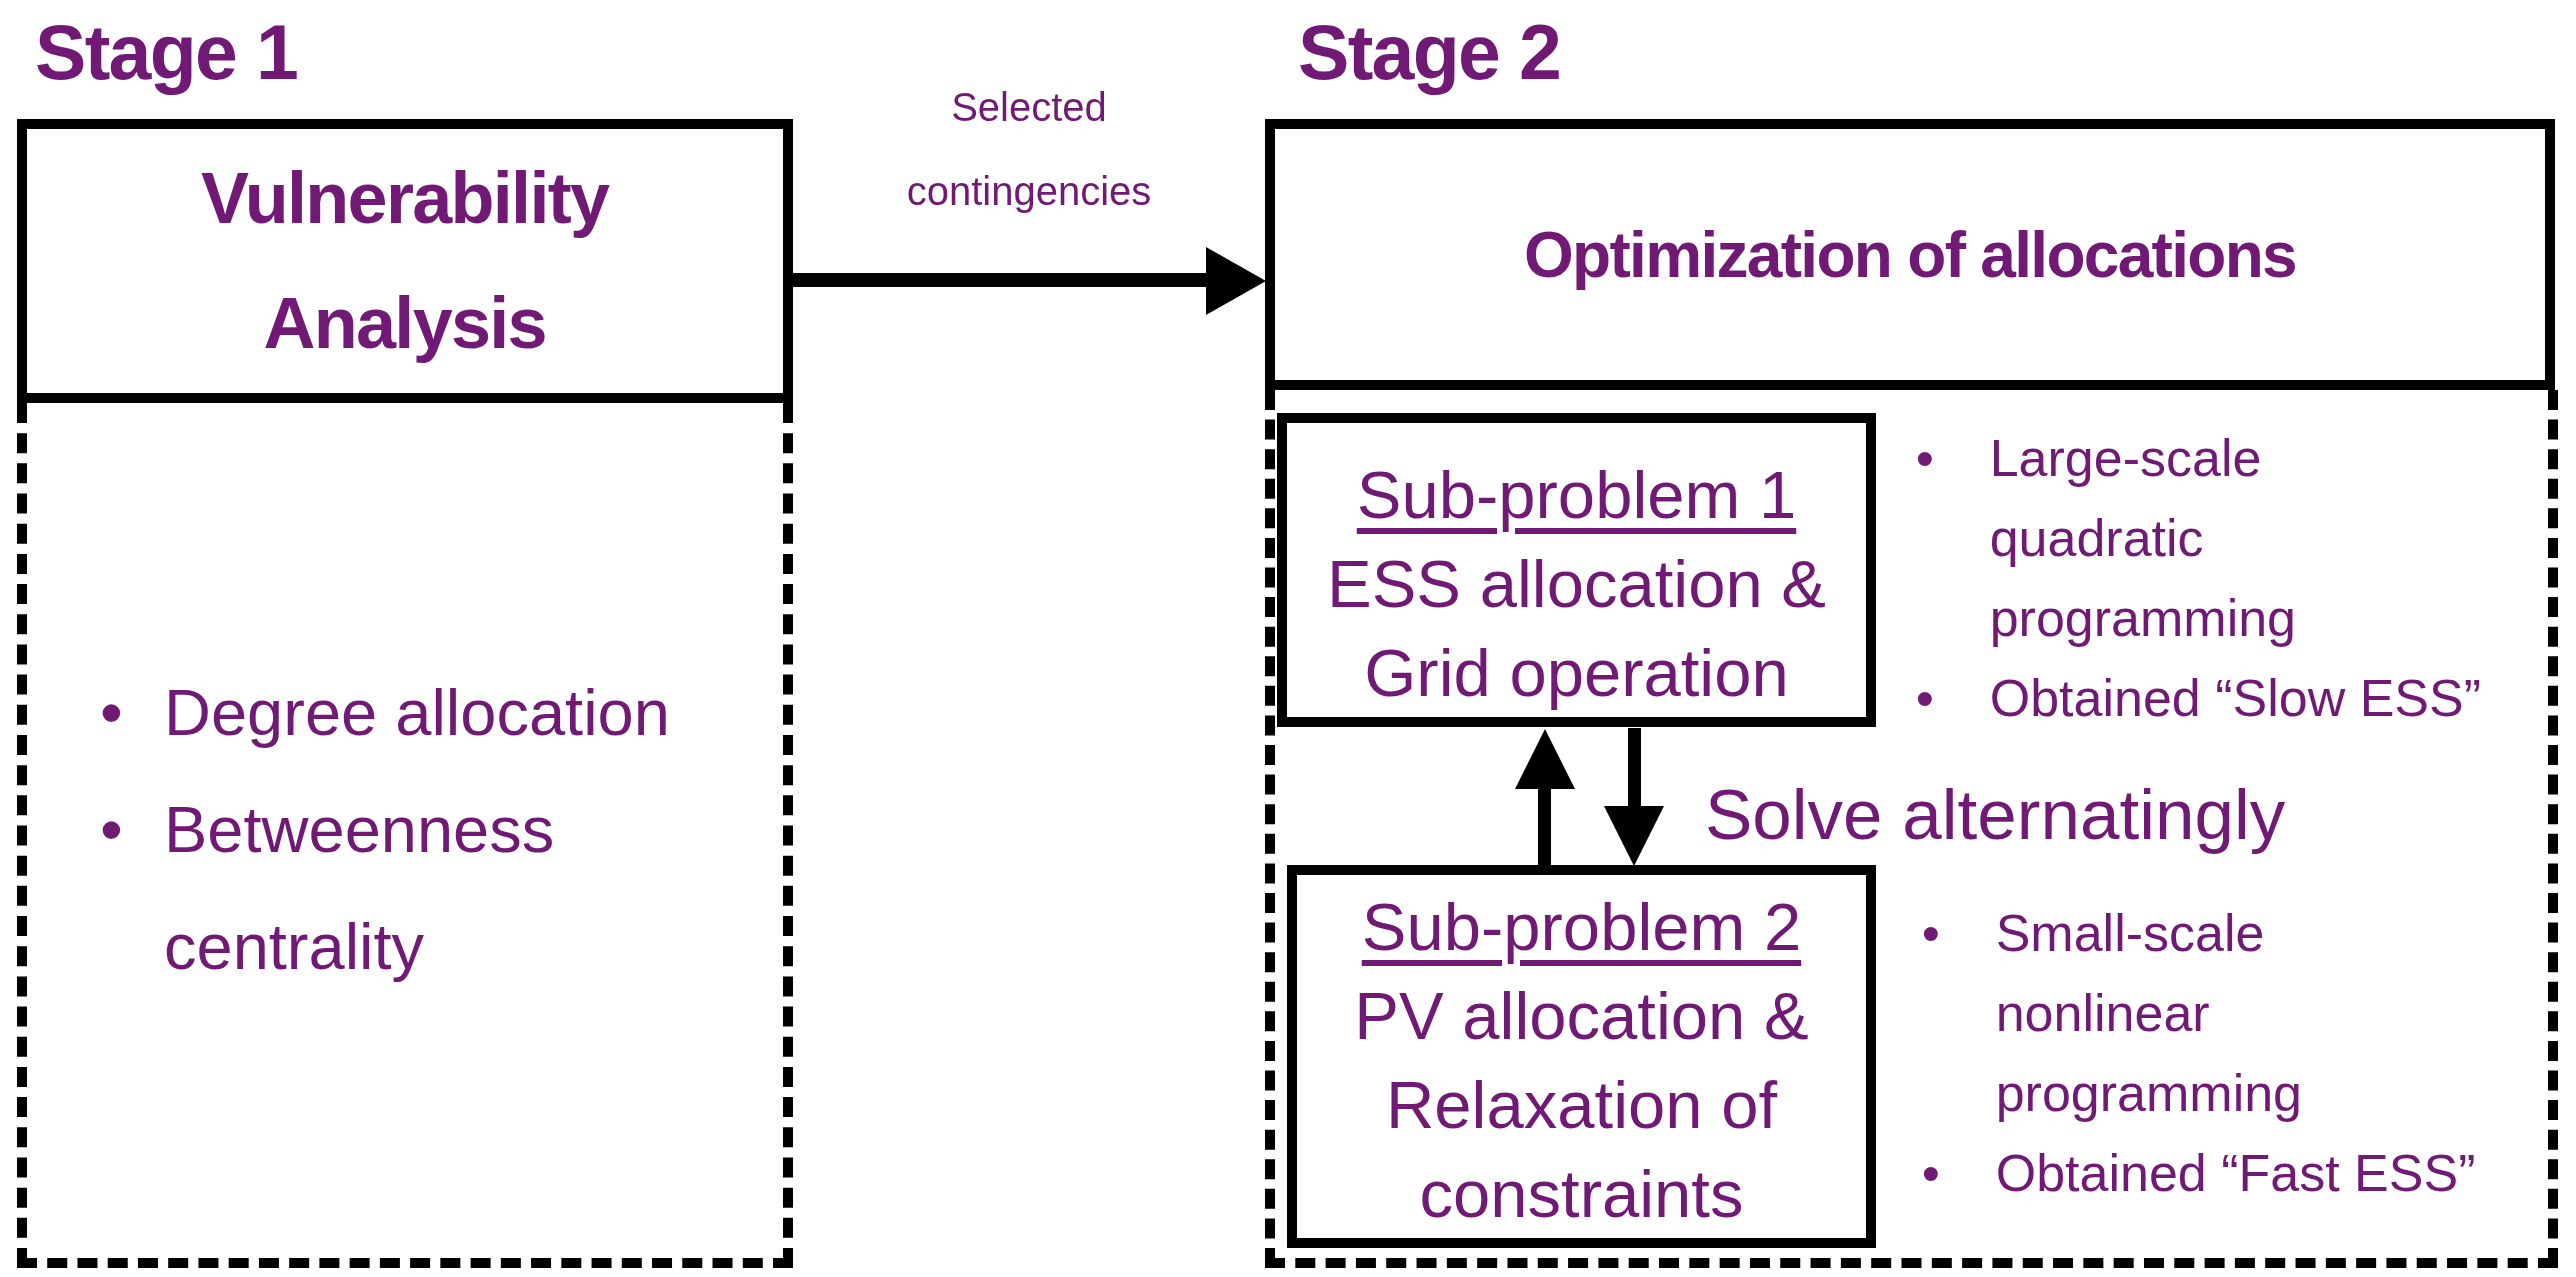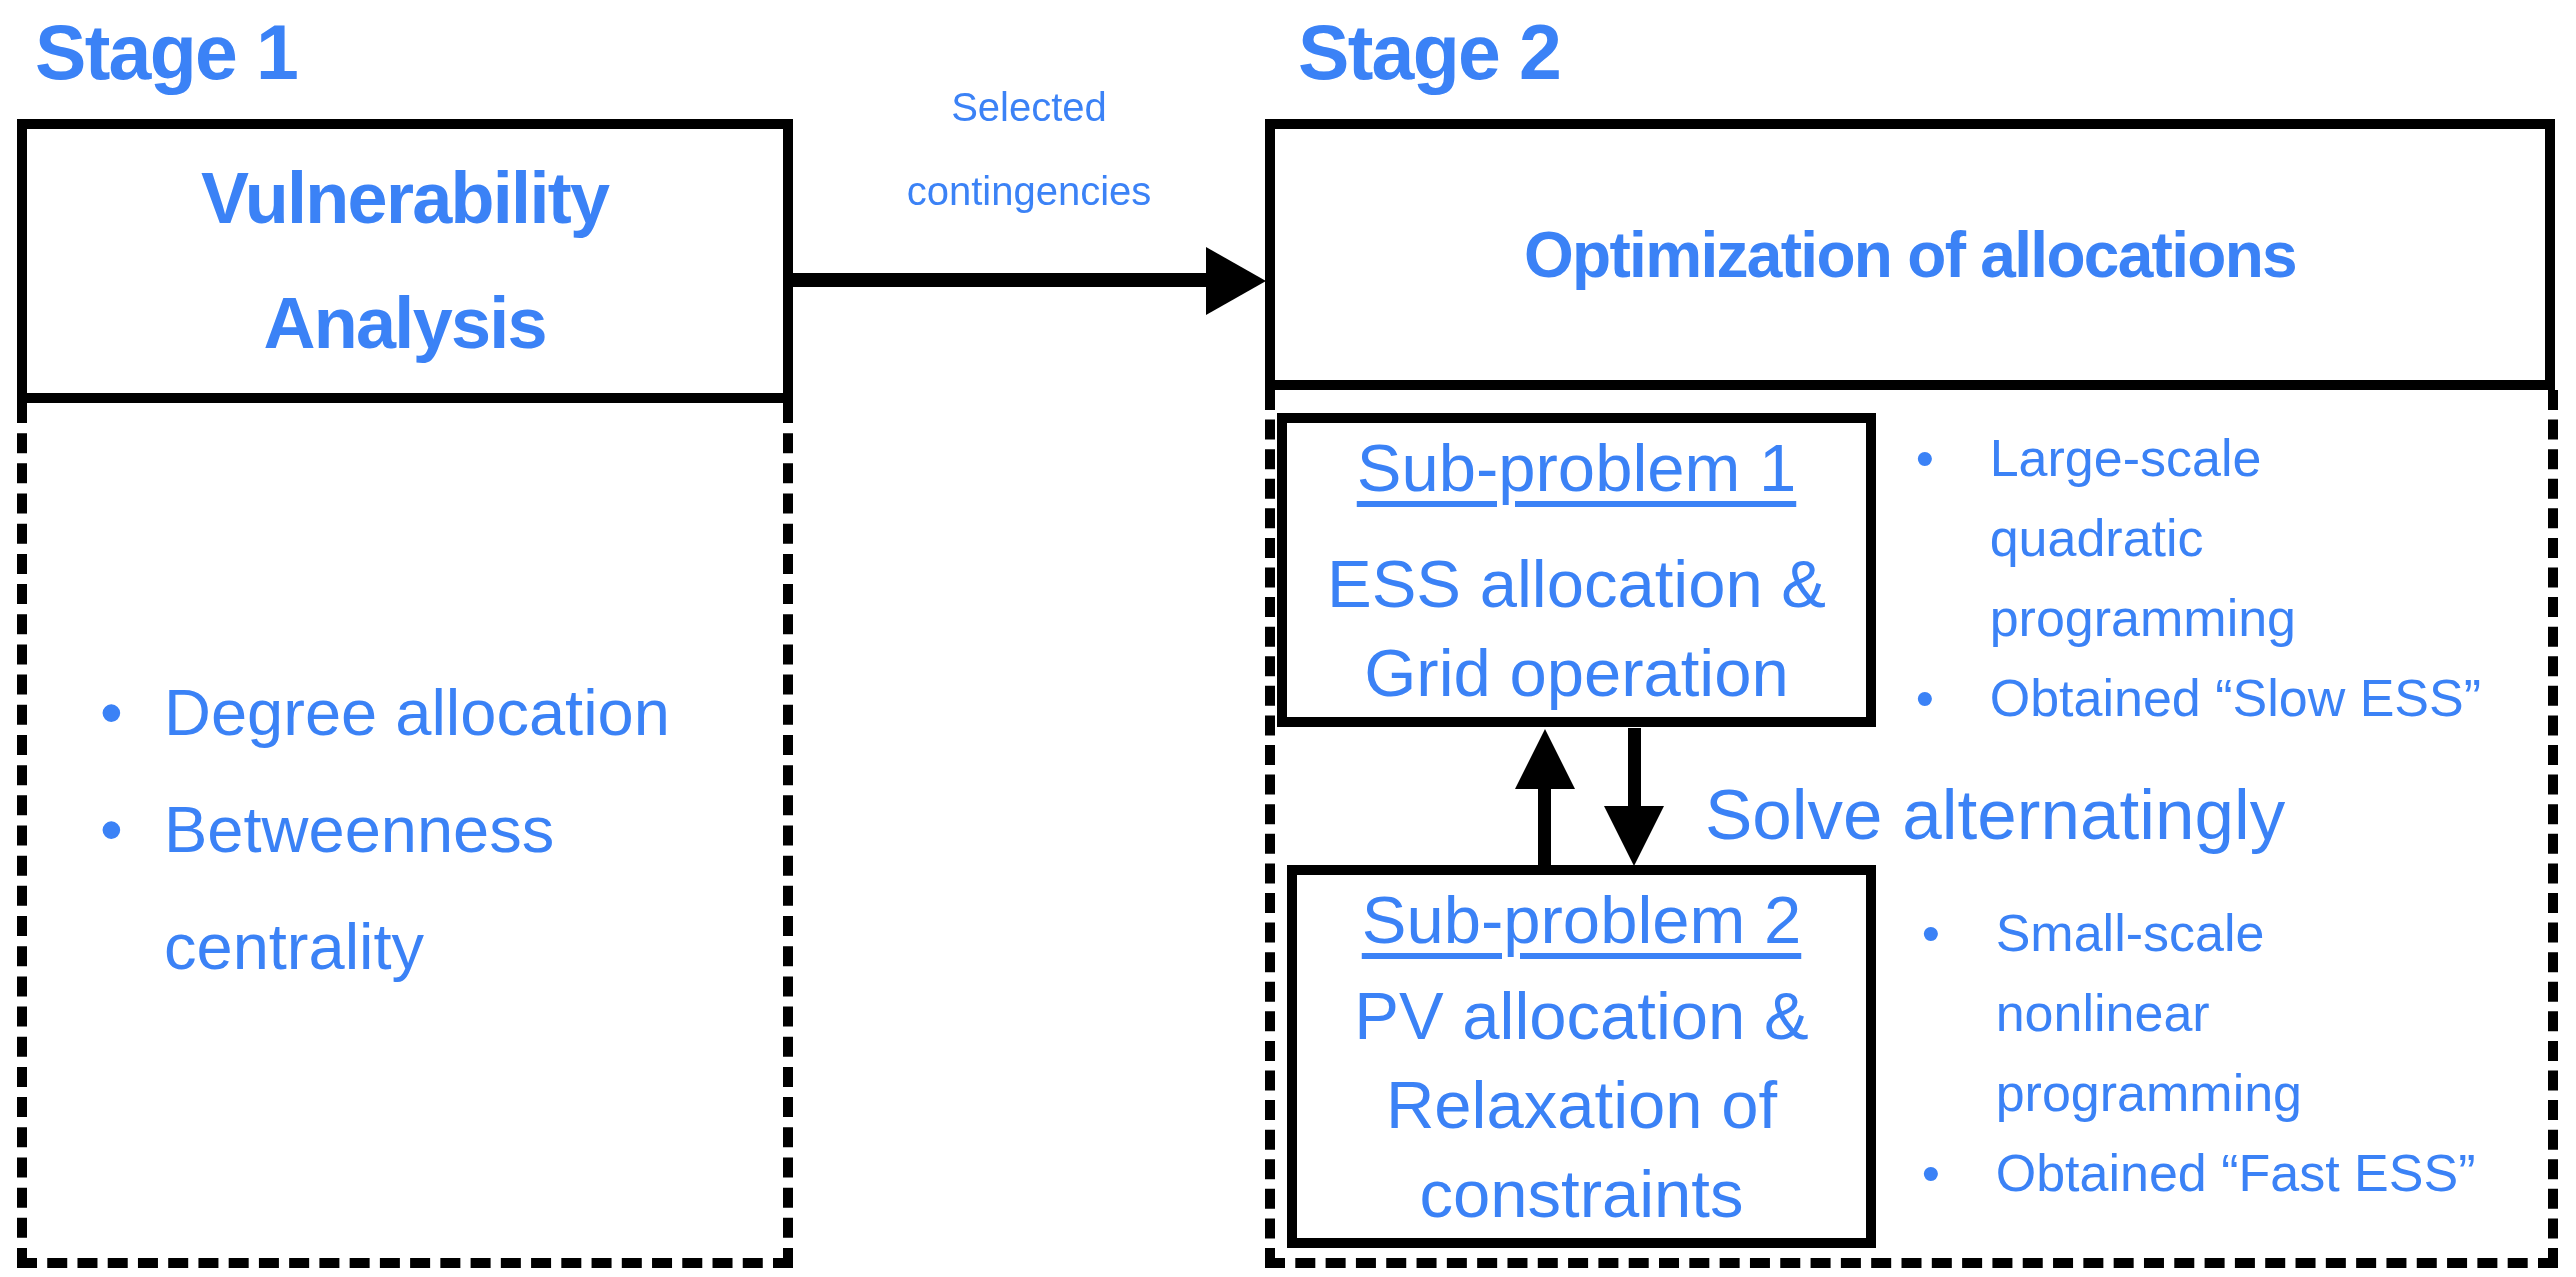--- a/index.html
+++ b/index.html
@@ -5,21 +5,21 @@
   html, body {
     margin: 0;
     padding: 0;
     background: #ffffff;
   }
   .canvas {
     position: relative;
     width: 2576px;
     height: 1278px;
     background: #ffffff;
-    color: #3b82f6;
+    color: #701a75;
     font-family: "Liberation Sans", sans-serif;
     overflow: hidden;
   }
   .stage-label {
     position: absolute;
     font-size: 77px;
     font-weight: bold;
     letter-spacing: -1.7px;
     white-space: nowrap;
   }
@@ -77,21 +77,21 @@
   .bullet-text { white-space: pre-line; }
 
   .sub-box {
     position: absolute;
     box-sizing: border-box;
     border: 10px solid #000;
     background: #fff;
     display: flex;
     flex-direction: column;
     align-items: center;
-    justify-content: space-between;
+    justify-content: flex-end;
     text-align: center;
     font-size: 67px;
     line-height: 89px;
   }
   #subproblem1-box { left: 1277px; top: 413px;  width: 599px; height: 314px; }
   #subproblem2-box { left: 1287px; top: 865px; width: 589px; height: 383px; }
   .sub-title {
     text-decoration: underline;
     text-decoration-thickness: 5.9px;
     text-underline-offset: 10px;

